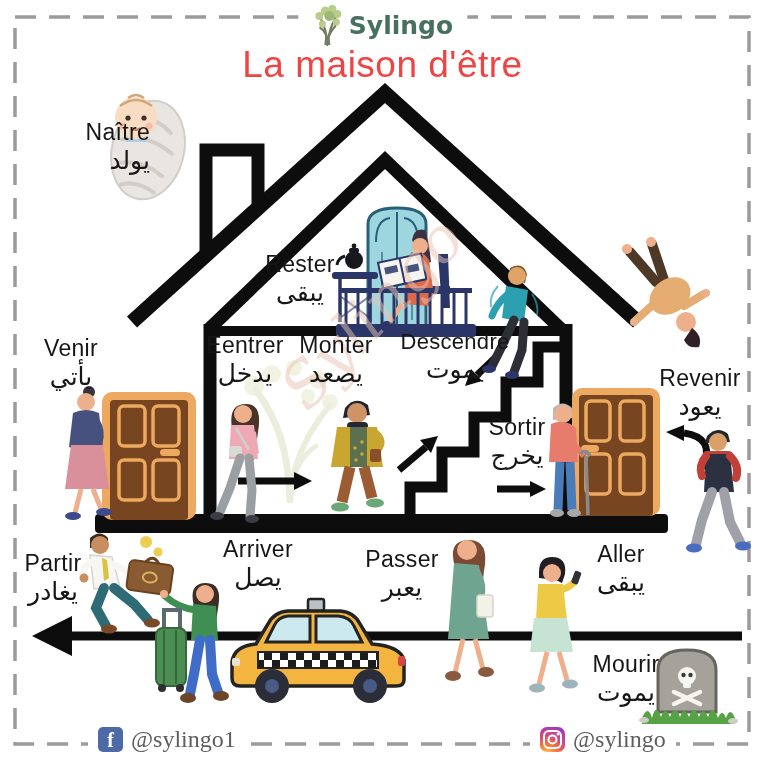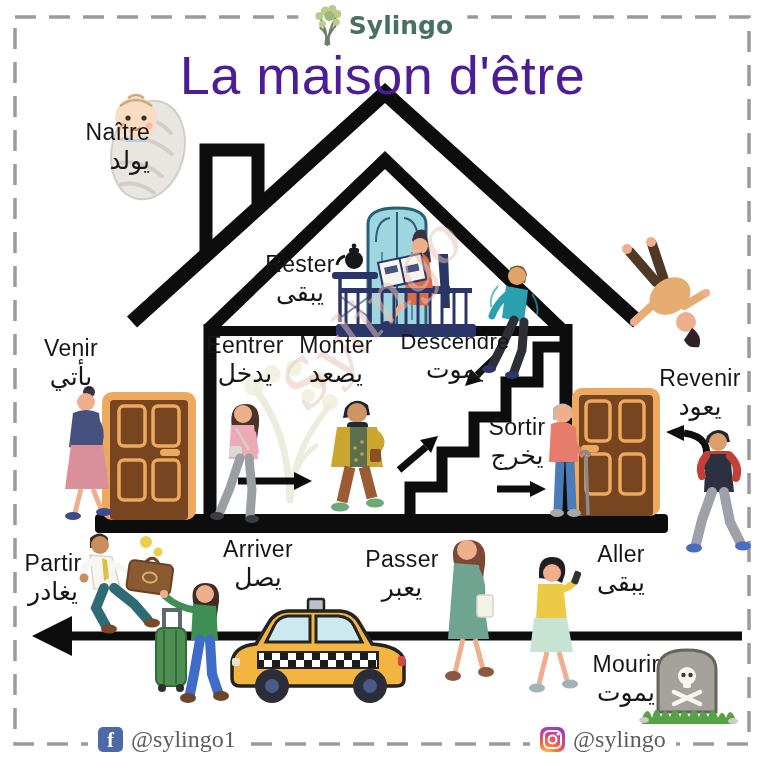--- a/index.html
+++ b/index.html
@@ -1,21 +1,21 @@
 <!DOCTYPE html>
 <html><head>
 <meta charset="utf-8">
 <style>
   html,body{margin:0;padding:0;background:#fff;}
   .poster{position:relative;width:765px;height:765px;background:#fff;overflow:hidden;
           font-family:"Liberation Sans",sans-serif;color:#161616;}
   .scene{position:absolute;left:0;top:0;}
   
   .page-title{position:absolute;top:44px;left:0;width:765px;text-align:center;
-              font-size:54px;font-weight:500;letter-spacing:.5px;color:#4c1d95;}
+              font-size:37px;font-weight:500;letter-spacing:.5px;color:#ef4444;}
   .logo{position:absolute;top:2px;left:50%;transform:translateX(-50%);
         display:flex;align-items:center;gap:7px;background:#fff;padding:2px 14px;}
   .logo-brand{font-family:"DejaVu Sans",sans-serif;font-weight:600;font-size:25px;color:#47705f;}
   
   .watermark{position:absolute;left:292px;top:362px;transform:rotate(-47deg);
              transform-origin:left center;font-family:"DejaVu Serif",serif;font-style:italic;
              font-size:62px;color:#e9c4b4;opacity:.5;white-space:nowrap;pointer-events:none;}
   
   .verb{position:absolute;text-align:center;line-height:1.05;}
   .verb .fr{font-size:23px;font-weight:500;letter-spacing:.3px;}

